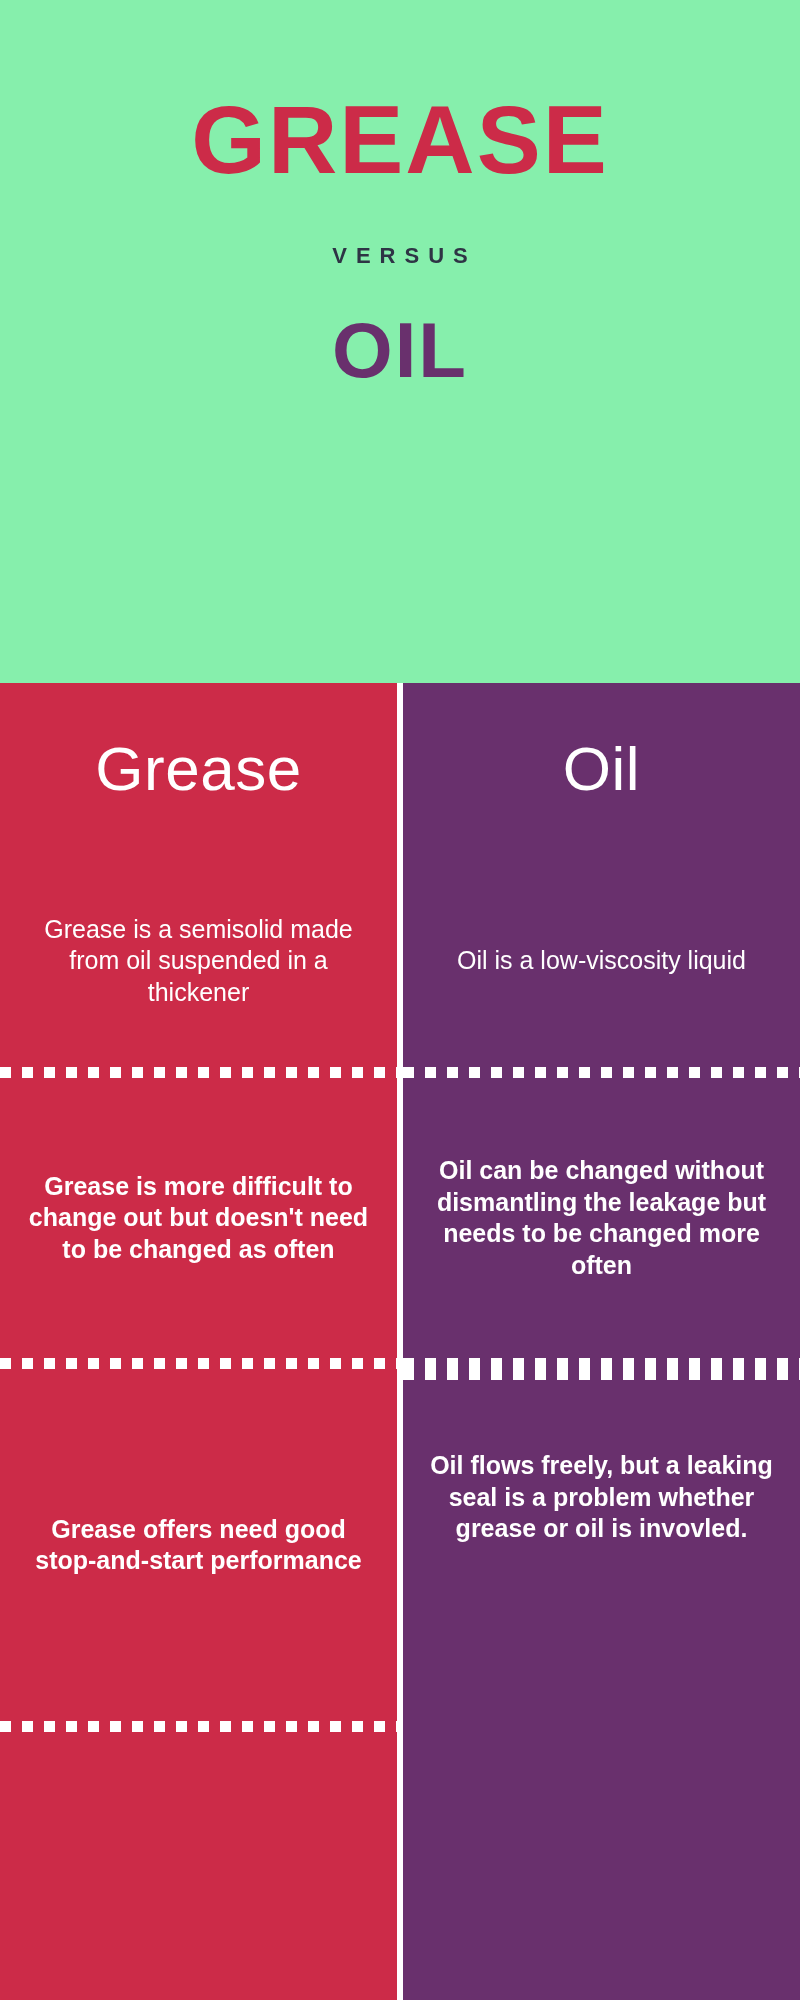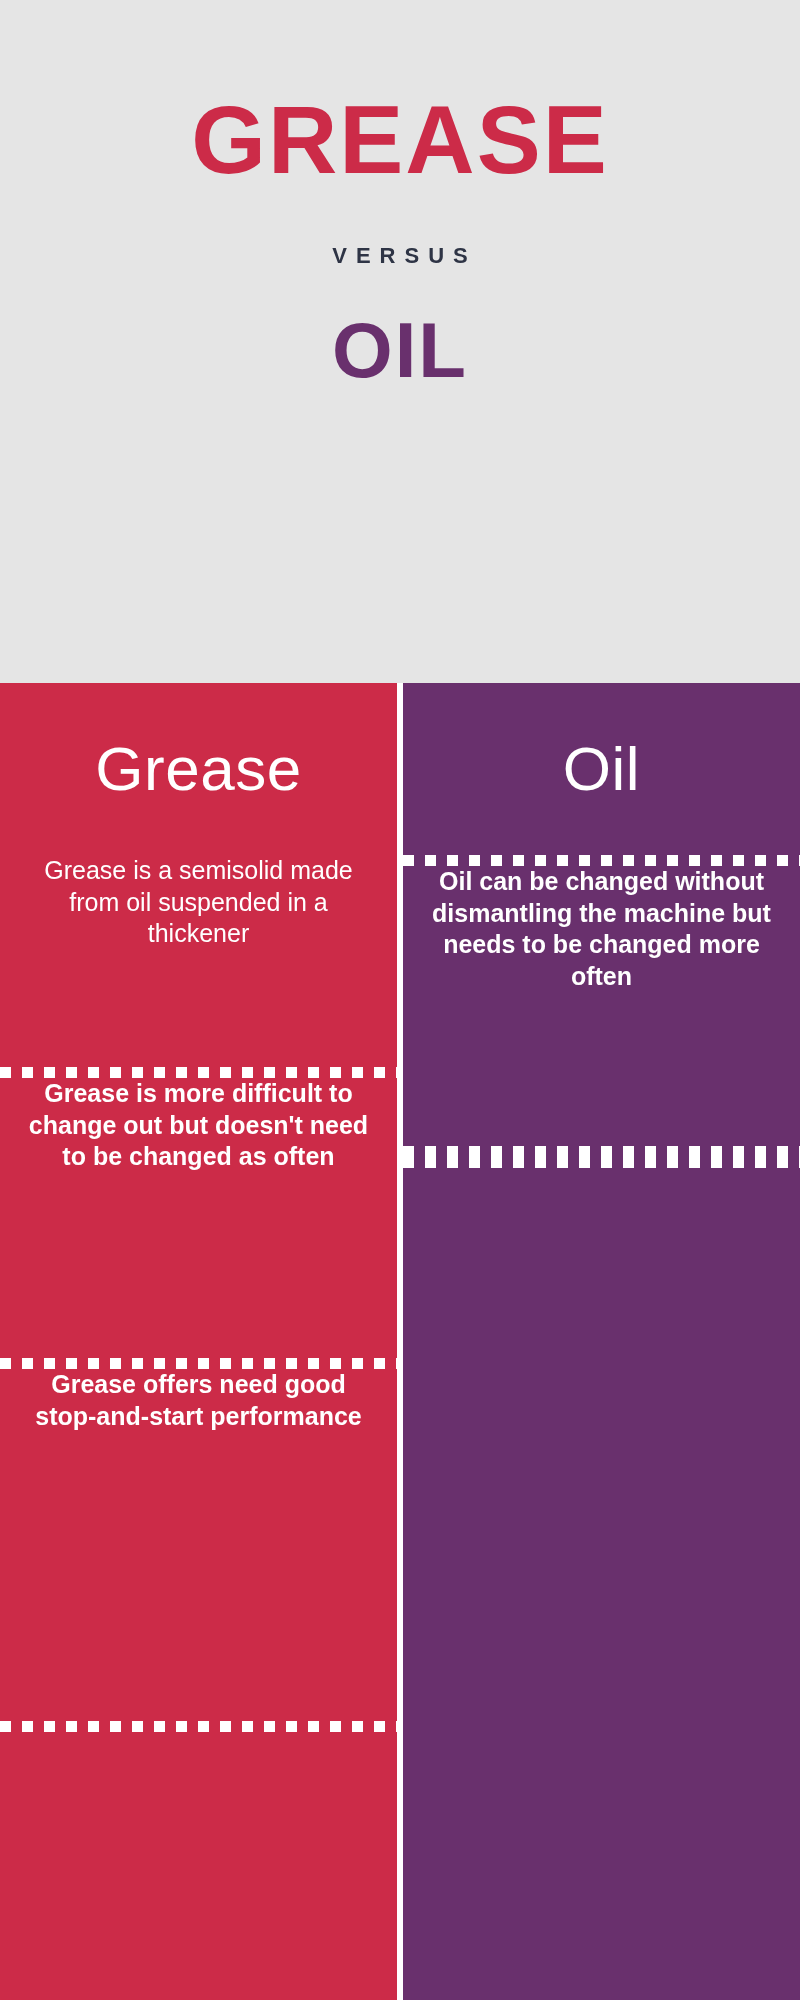--- a/index.html
+++ b/index.html
@@ -10,21 +10,21 @@
   body {
     width: 800px;
     height: 2000px;
     font-family: "Liberation Sans", sans-serif;
     overflow: hidden;
   }
   .page {
     position: relative;
     width: 800px;
     height: 2000px;
-    background: #e5e5e5;
+    background: #86efac;
     box-sizing: border-box;
   }
 
   
   .header {
     width: 800px;
     padding-top: 92px;
     text-align: center;
     box-sizing: border-box;
   }
@@ -117,20 +117,21 @@
     color: #ffffff;
     font-family: "Liberation Sans", sans-serif;
     font-weight: normal;
     font-size: 62px;
     line-height: 1;
     letter-spacing: 0.5px;
   }
 
   .cell {
     display: flex;
+    align-items: center;
     justify-content: center;
     text-align: center;
     color: #ffffff;
     font-family: "Liberation Sans", sans-serif;
     font-size: 25px;
     line-height: 1.26;
     padding: 0 24px;
     box-sizing: border-box;
   }
   .cell-inner { width: 100%; }
@@ -192,25 +193,31 @@
       </div>
       <div class="sep"></div>
 
     </div>
 
     <div class="col-gap"></div>
 
     <div class="col col-oil">
       <div class="col-header">Oil</div>
 
+      <div class="cell row-h-1">
+        <span class="cell-inner">Oil is a low-viscosity liquid</span>
+      </div>
       <div class="sep"></div>
 
       <div class="cell row-h-2 bold">
-        <span class="cell-inner">Oil can be changed without dismantling the machine but needs to be changed more often</span>
-      </div>
-      <div class="sep"></div>
-
-      <div class="sep"></div>
-
+        <span class="cell-inner">Oil can be changed without dismantling the leakage but needs to be changed more often</span>
+      </div>
+      <div class="sep"></div>
+
+      <div class="sep"></div>
+
+      <div class="cell row-h-4 bold cell-last">
+        <span class="cell-inner">Oil flows freely, but a leaking seal is a problem whether grease or oil is invovled.</span>
+      </div>
     </div>
 
   </div>
 </div>
 
 </body></html>

